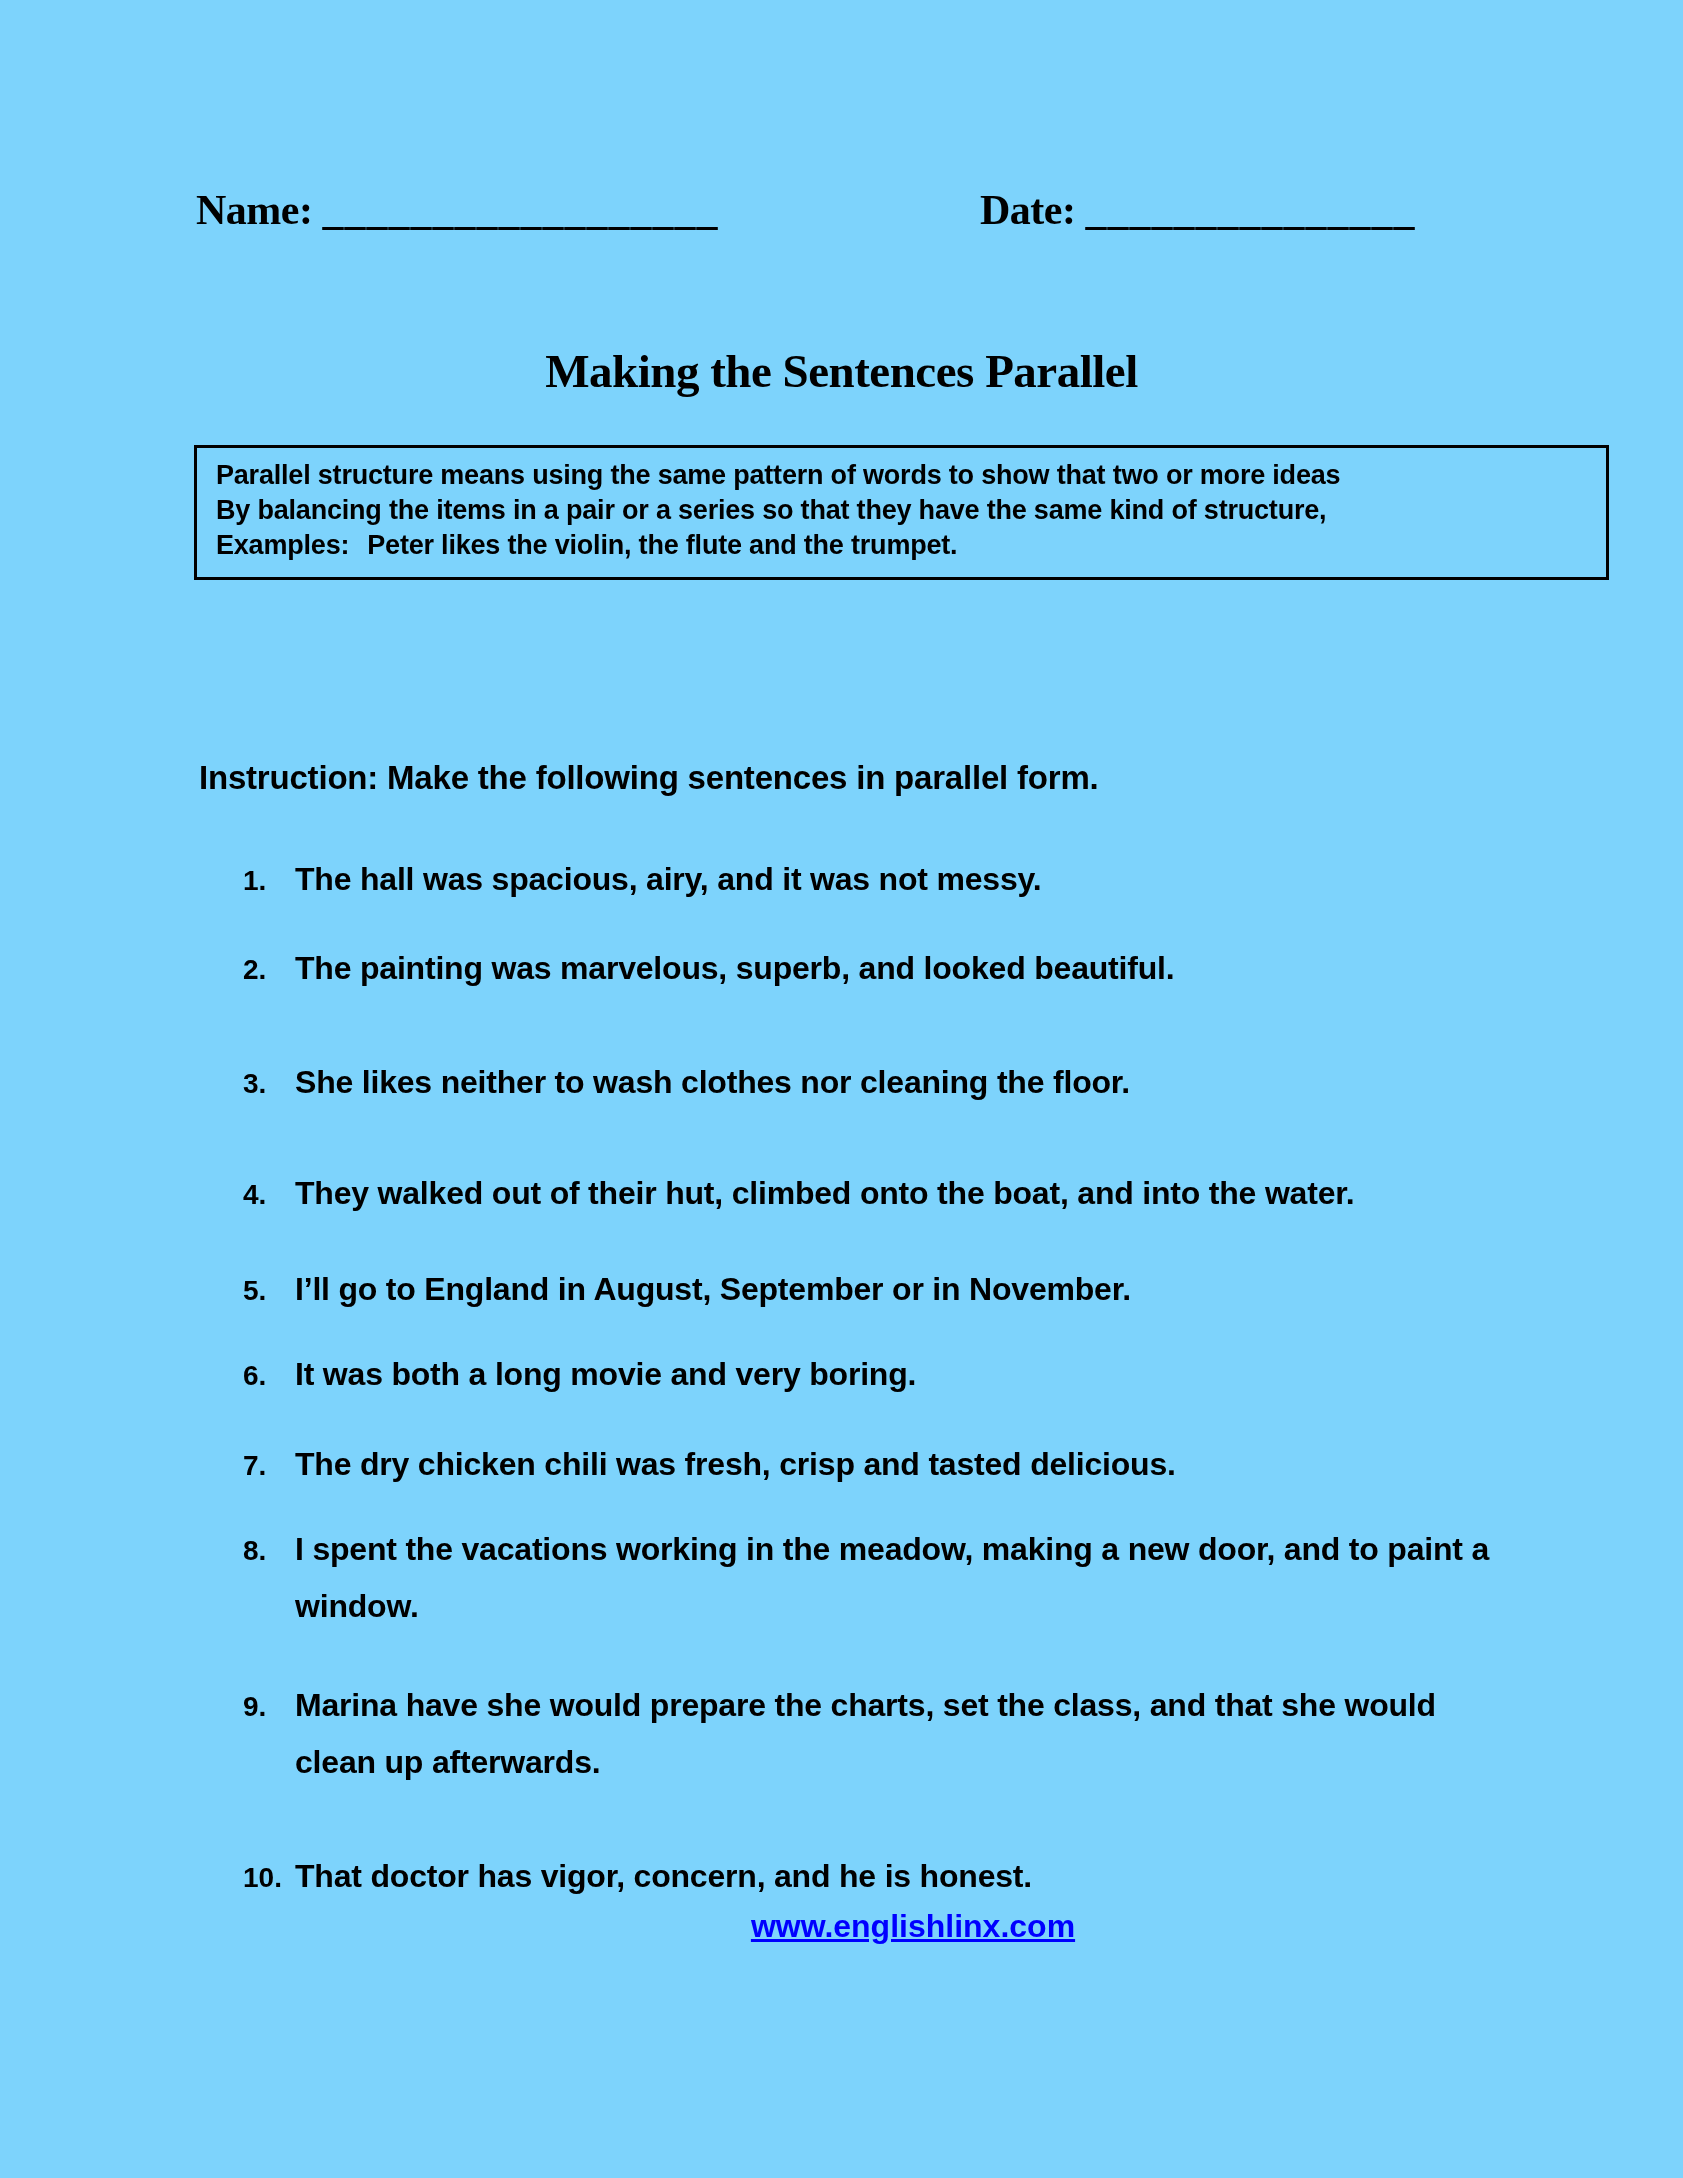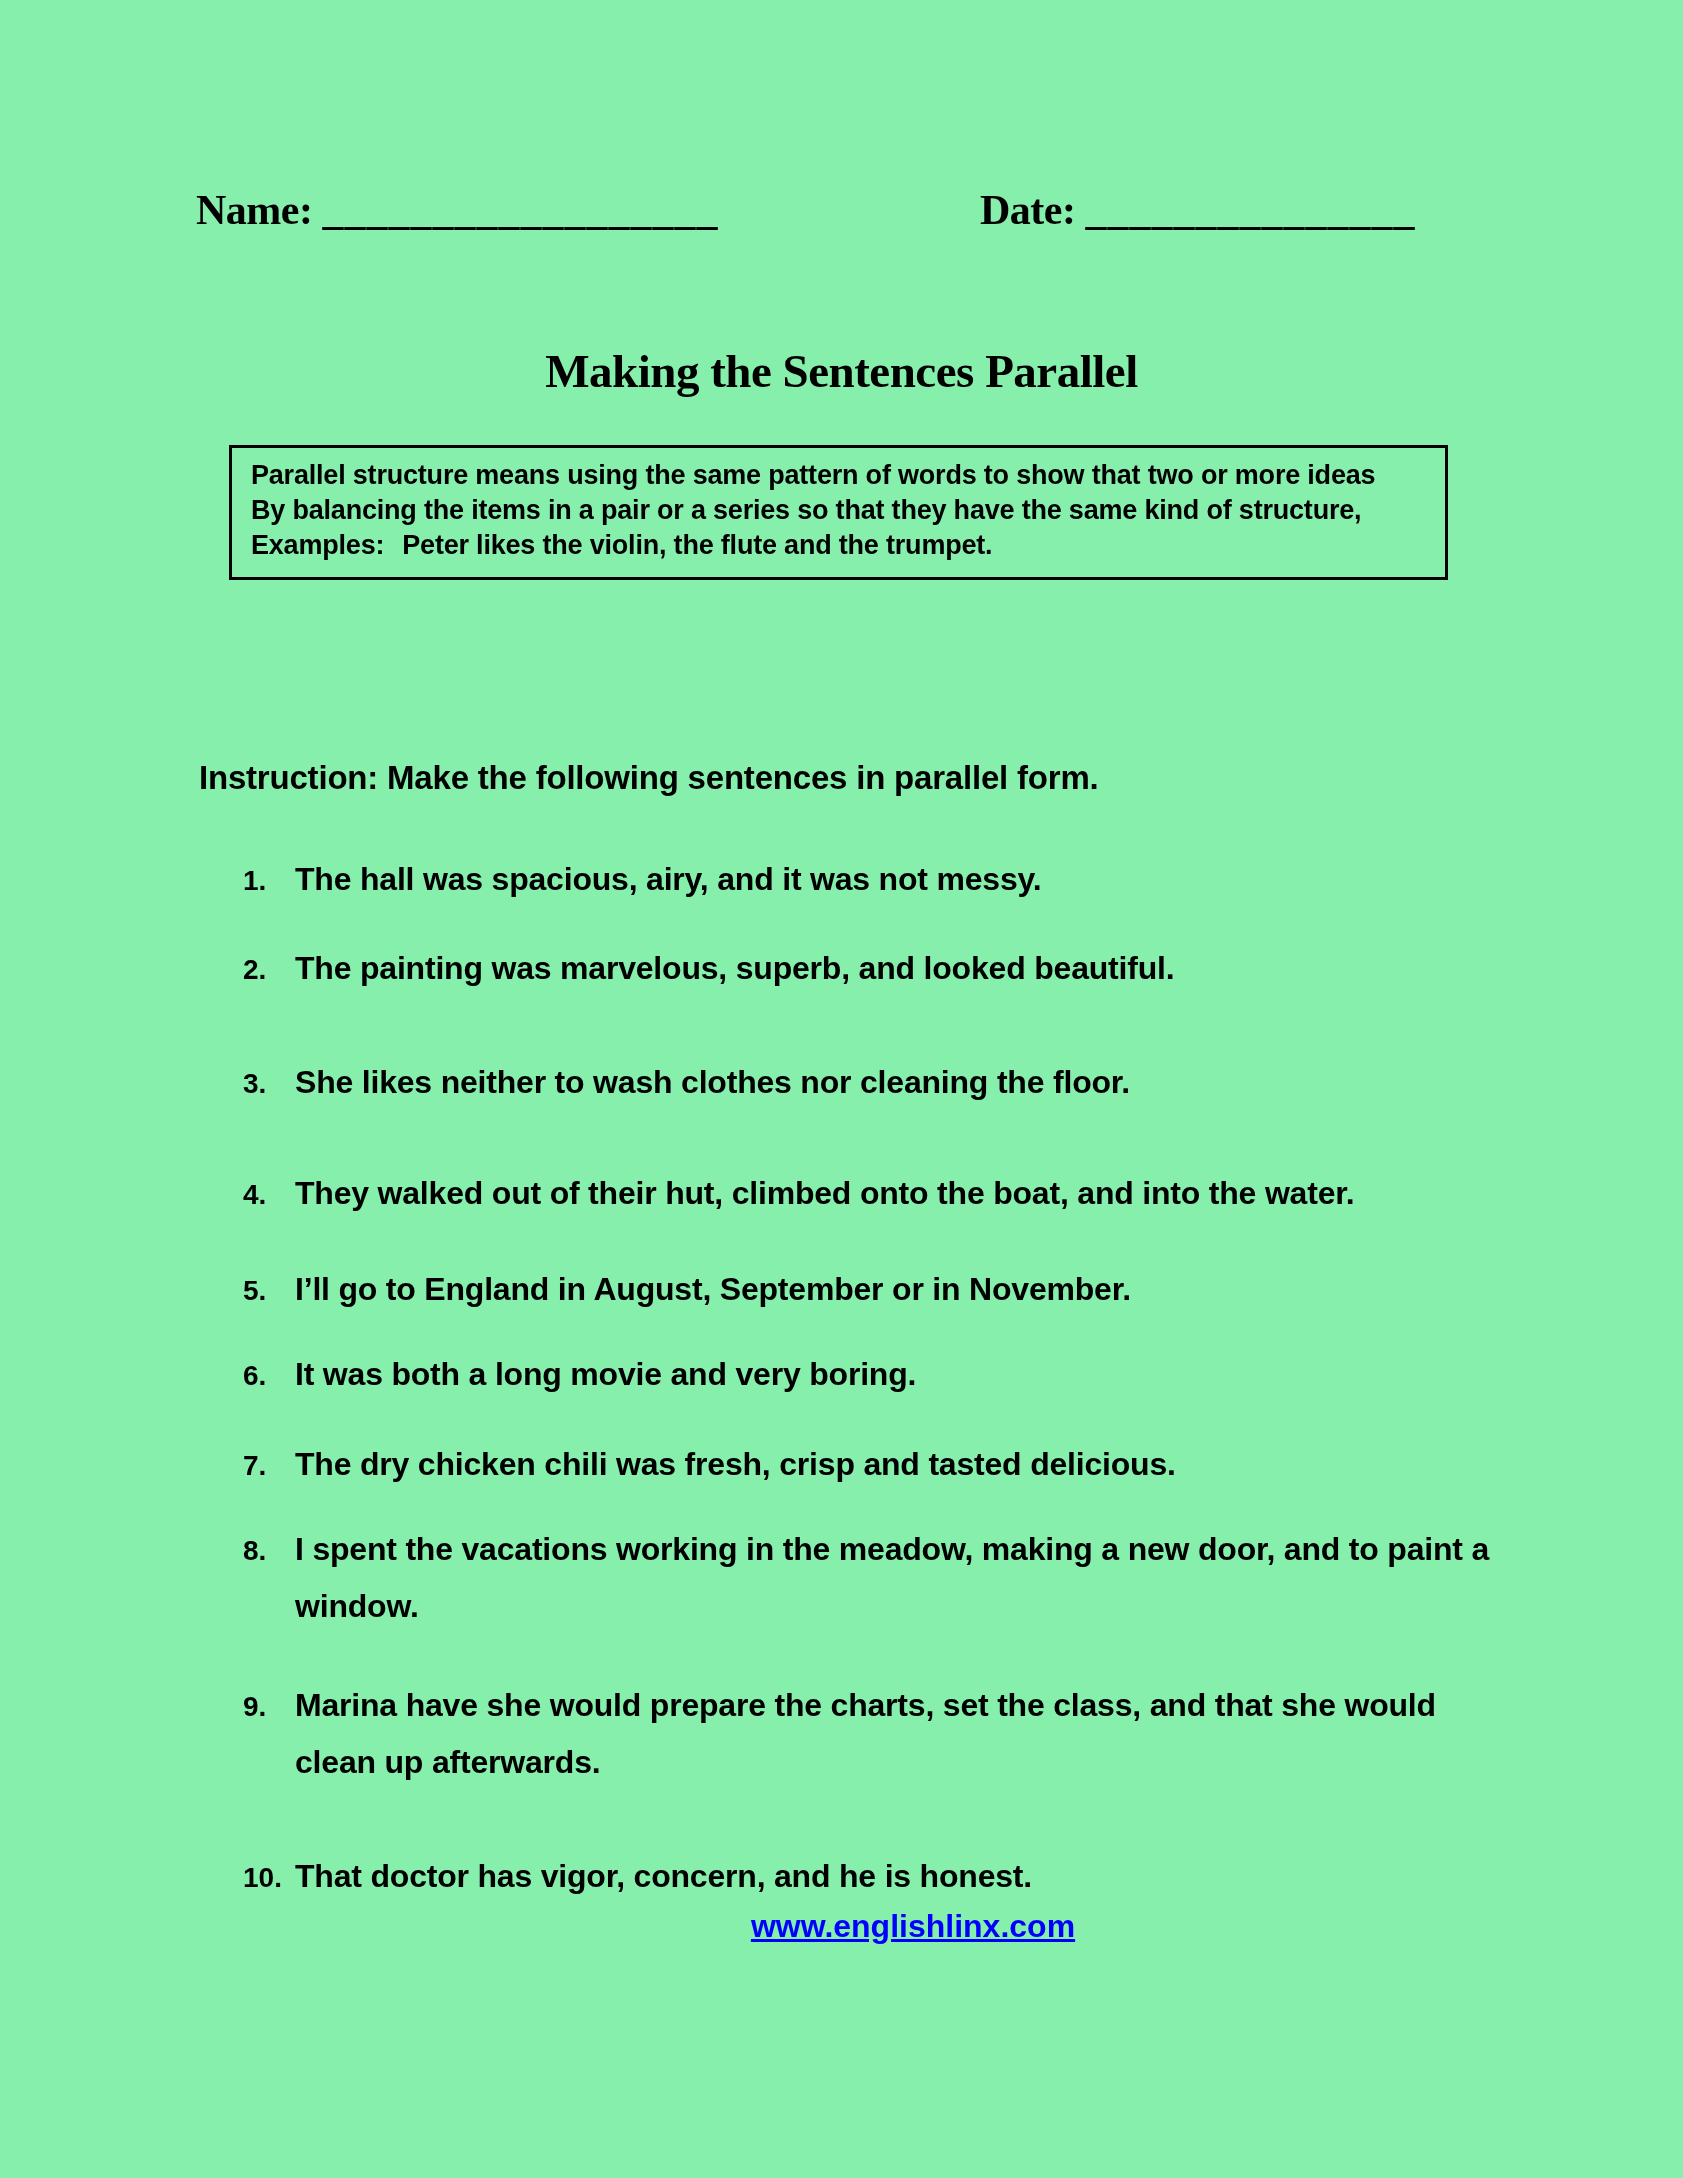--- a/index.html
+++ b/index.html
@@ -1,19 +1,19 @@
 <!DOCTYPE html>
 <html><head>
 <meta charset="utf-8">
 <style>
   html,body{margin:0;padding:0;background:#ffffff;}
   .page{
     position:relative;
     width:1683px;height:2178px;
-    background:#86efac;
+    background:#7dd3fc;
     color:#000000;
     font-family:"Liberation Sans",sans-serif;
     overflow:hidden;
   }
   
   .field{
     position:absolute;top:186px;
     font-family:"Liberation Serif",serif;
     font-weight:bold;font-size:42px;line-height:48px;
     white-space:nowrap;letter-spacing:-0.5px;
@@ -26,27 +26,26 @@
     position:absolute;left:0;width:100%;
     text-align:center;
     font-family:"Liberation Serif",serif;
     font-weight:bold;font-size:47px;line-height:55px;
     letter-spacing:-0.5px;
   }
   .title{top:275px;}
   .subtitle{top:344px;}
   
   .infobox{
-    position:absolute;left:194px;top:445px;width:1219px;
+    position:absolute;left:194px;top:445px;width:1415px;
     box-sizing:border-box;
     border:3px solid #000000;
     padding:10px 4px 14px 19px;
     font-weight:bold;font-size:27px;line-height:35px;
     letter-spacing:-0.2px;
-    margin-left:35px;
   }
   .infobox .ex-text{margin-left:18px;}
   .infobox .example2{margin-top:19px;padding-left:163px;}
   
   .instruction{
     position:absolute;left:199px;top:756px;
     font-weight:bold;font-size:33px;line-height:44px;
     letter-spacing:-0.2px;
   }
   

